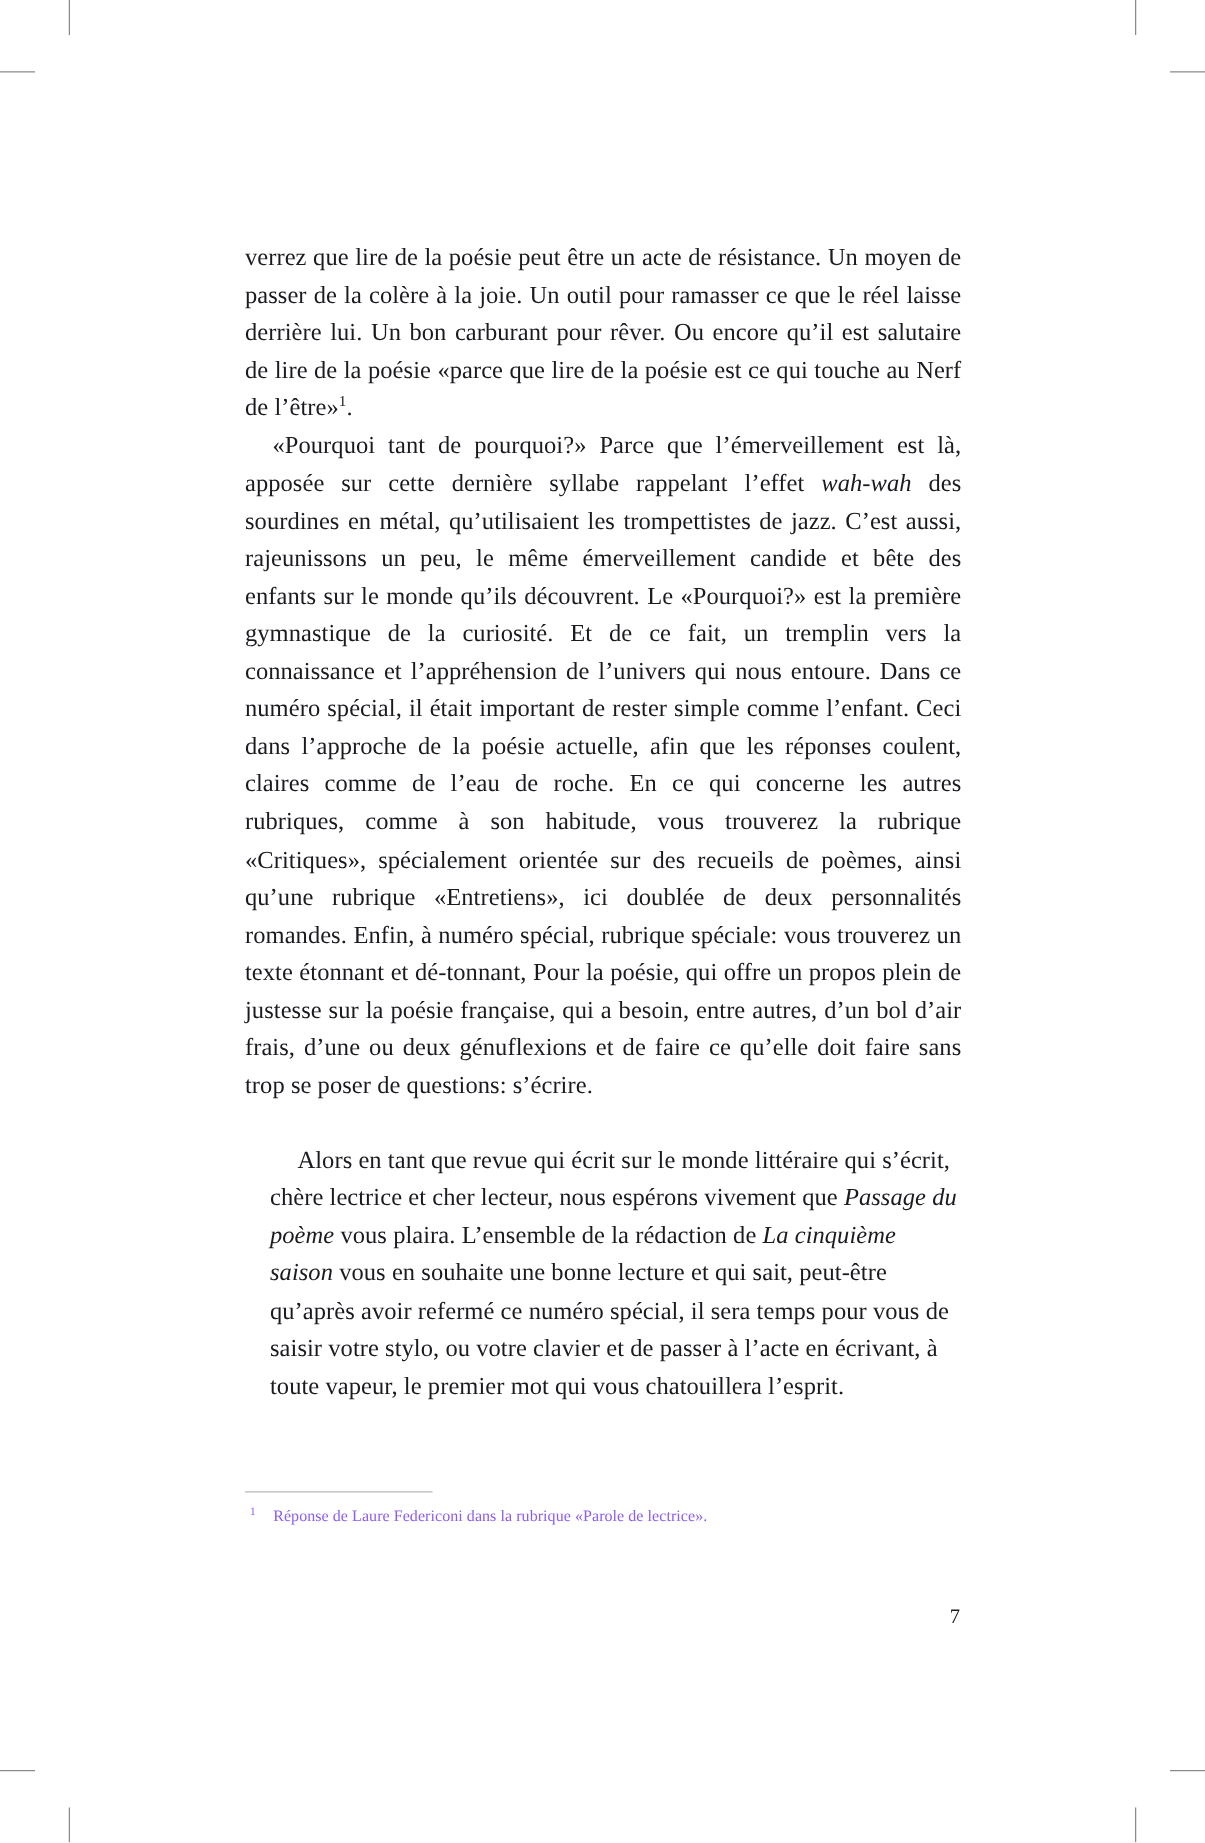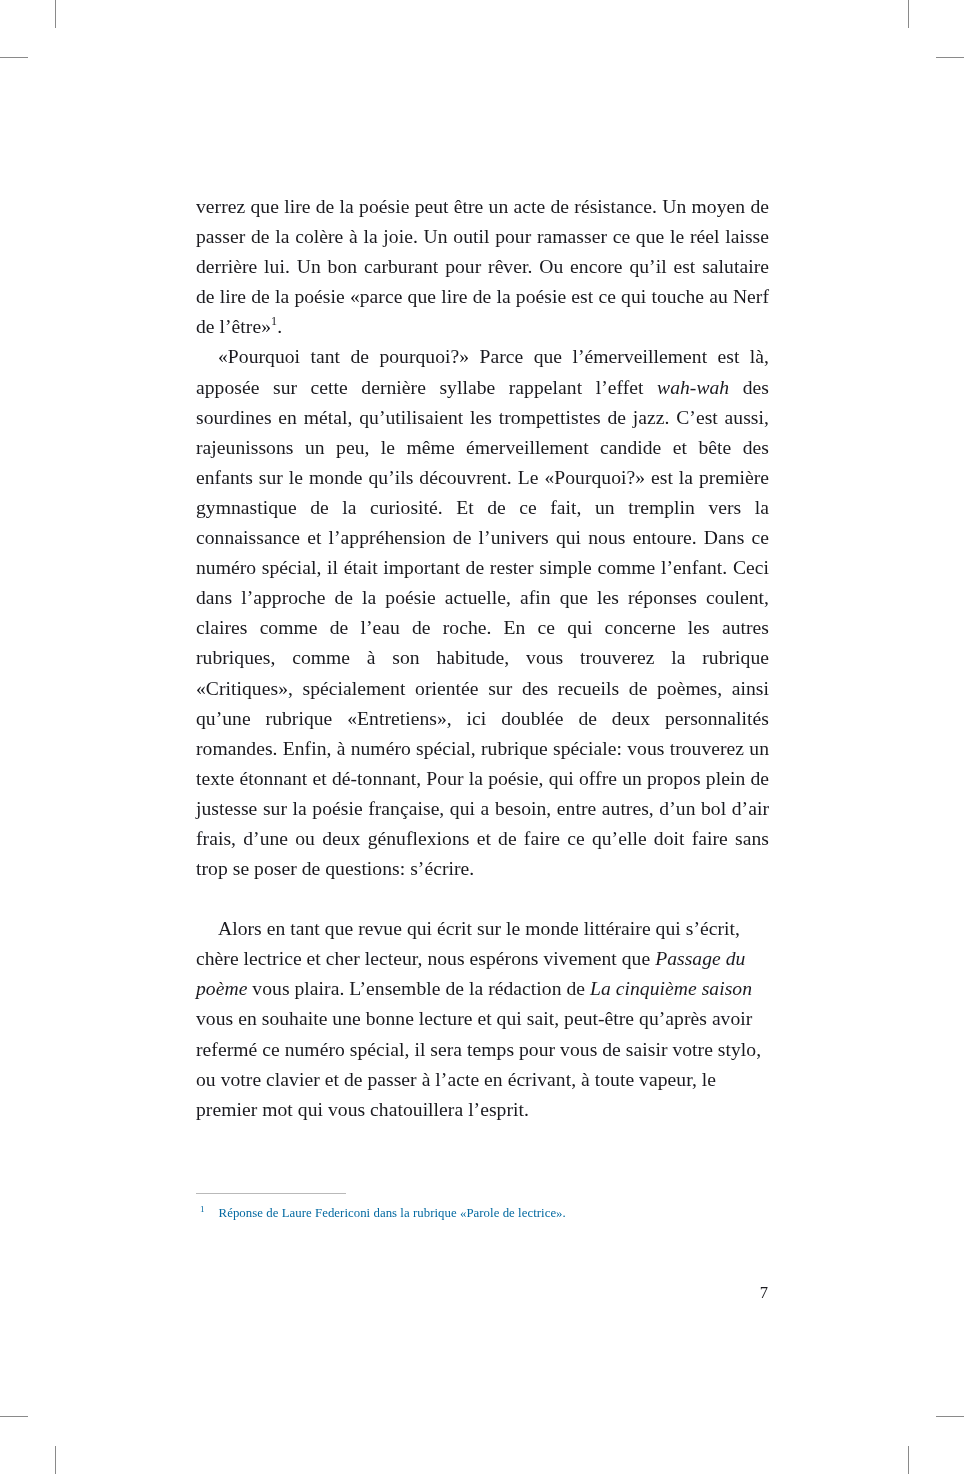--- a/index.html
+++ b/index.html
@@ -56,20 +56,21 @@
     letter-spacing: 0.05px;
   }
   p.body-par.indent {
     text-indent: 22px;
   }
   p.par-gap {
     margin-top: 30px;
   }
   p.body-par:last-of-type {
     text-align: left;
+    margin-left: 20px;
   }
 
   em.title-italic, em.term-italic {
   }
 
   sup.fn-ref {
     font-size: 0.62em;
     vertical-align: super;
     line-height: 0;
   }
@@ -85,21 +86,21 @@
     width: 150px;
     height: 1px;
     background: #b9b9b9;
     margin: 0 0 11px 0;
   }
   .footnote-line {
     font-size: 12.8px;
     line-height: 17px;
     letter-spacing: 0.05px;
     white-space: nowrap;
-    color: #0369a1;
+    color: #8b5cf6;
   }
   .footnote-marker {
     font-size: 9px;
     vertical-align: super;
     line-height: 0;
     margin-left: 4px;
     margin-right: 14px;
   }
 
   

